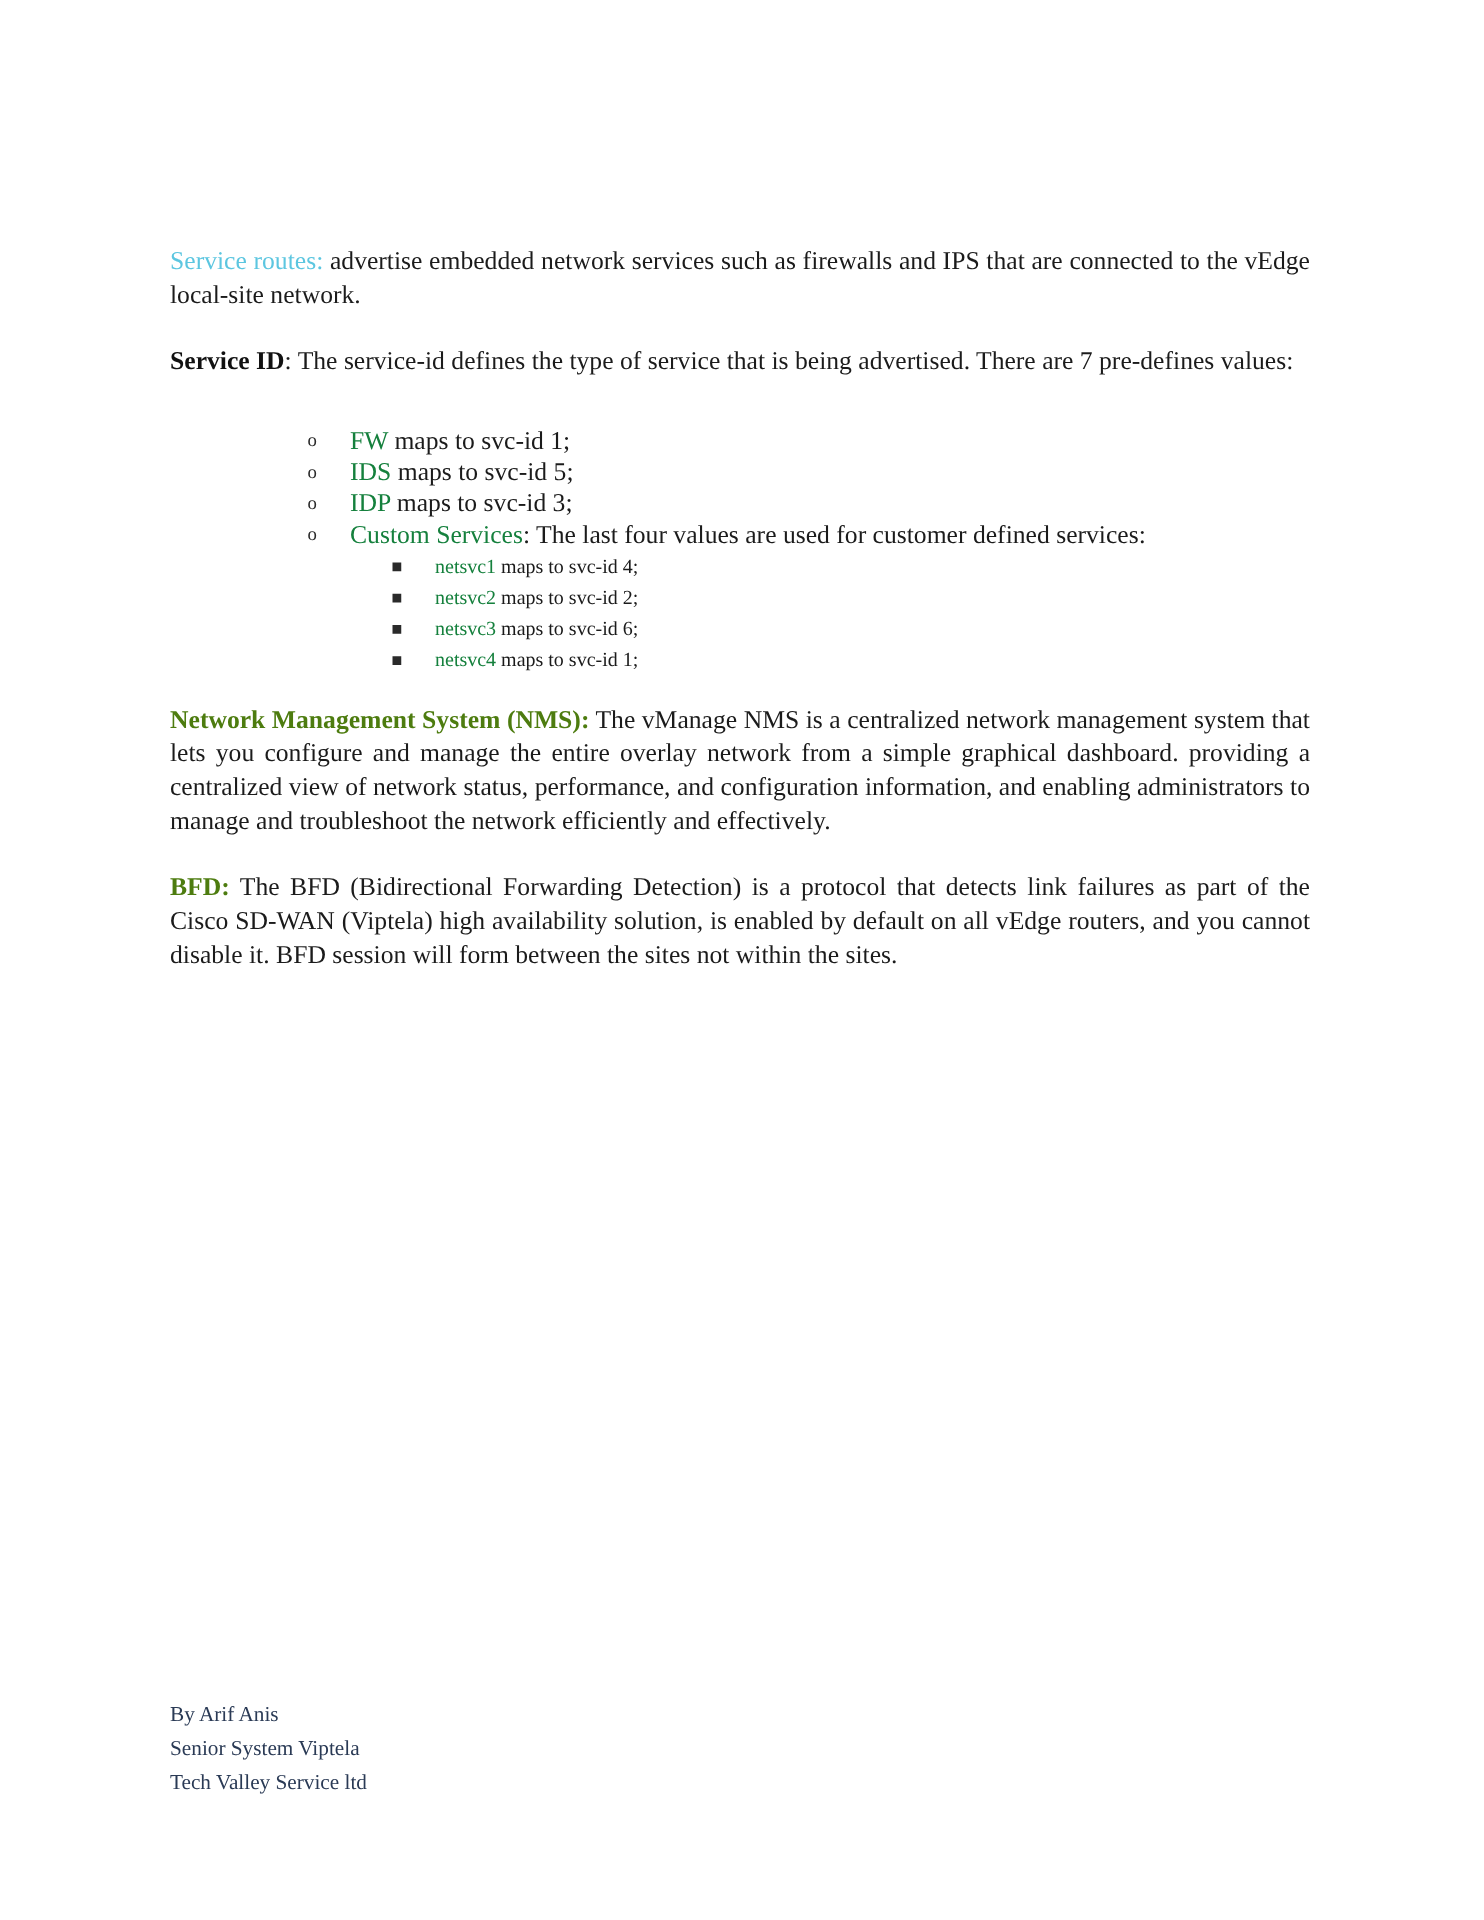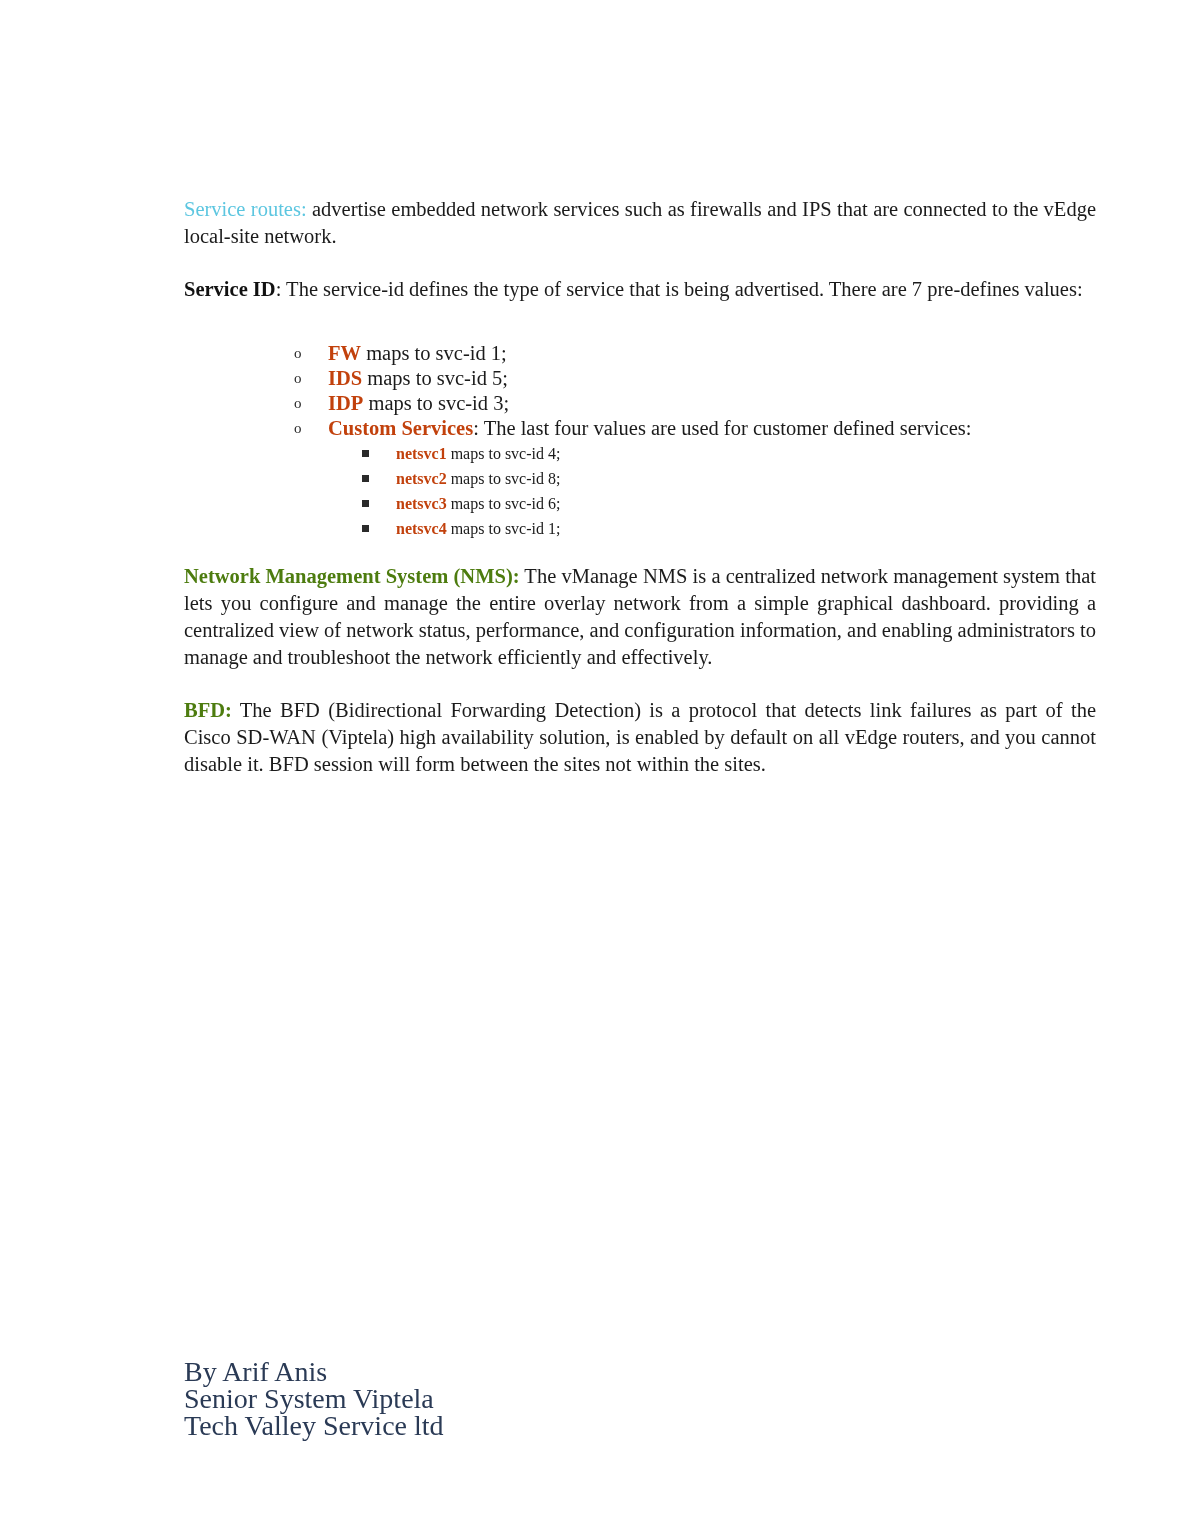--- a/index.html
+++ b/index.html
@@ -15,21 +15,20 @@
     font-family: "Liberation Serif", "DejaVu Serif", serif;
     color: #1a1a1a;
     -webkit-font-smoothing: antialiased;
   }
 
   .page {
     position: absolute;
     inset: 0;
     background: #ffffff;
     overflow: hidden;
-    margin-left: 48px;
   }
 
   
   .content {
     position: absolute;
     left: 136px;
     top: 196px;
     width: 912px;
   }
 
@@ -49,22 +48,22 @@
   }
   .lead-cyan-bold {
     color: #4d7c0f;
     font-weight: bold;
   }
   .lead-black-bold {
     color: #111111;
     font-weight: bold;
   }
   .term-bold {
-    font-weight: bold;
-    color: #c2410c;
+    font-weight: normal;
+    color: #15803d;
   }
 
   
   .bullet-block {
     margin: 0 0 22px 0;
     padding: 0;
   }
   .lvl1-list {
     list-style: none;
     margin: 0;
@@ -115,21 +114,21 @@
   }
 
   
   .gap-before-list { height: 12px; }
 
   
   .signature {
     position: absolute;
     left: 136px;
     top: 1358px;
-    font-size: 28px;
+    font-size: 17px;
     line-height: 27px;
     color: #2a3a55;
     font-family: "Liberation Serif", "DejaVu Serif", serif;
   }
   .signature div { white-space: nowrap; }
 </style>
 </head>
 <body>
 
 <div class="page">
@@ -171,21 +170,21 @@
           <div class="nested-wrap">
             <ul class="lvl2-list">
 
               <li class="lvl2-item">
                 <span class="marker-sq"></span>
                 <span class="term-bold">netsvc1</span><span> maps to svc-id 4;</span>
               </li>
 
               <li class="lvl2-item">
                 <span class="marker-sq"></span>
-                <span class="term-bold">netsvc2</span><span> maps to svc-id 8;</span>
+                <span class="term-bold">netsvc2</span><span> maps to svc-id 2;</span>
               </li>
 
               <li class="lvl2-item">
                 <span class="marker-sq"></span>
                 <span class="term-bold">netsvc3</span><span> maps to svc-id 6;</span>
               </li>
 
               <li class="lvl2-item">
                 <span class="marker-sq"></span>
                 <span class="term-bold">netsvc4</span><span> maps to svc-id 1;</span>

